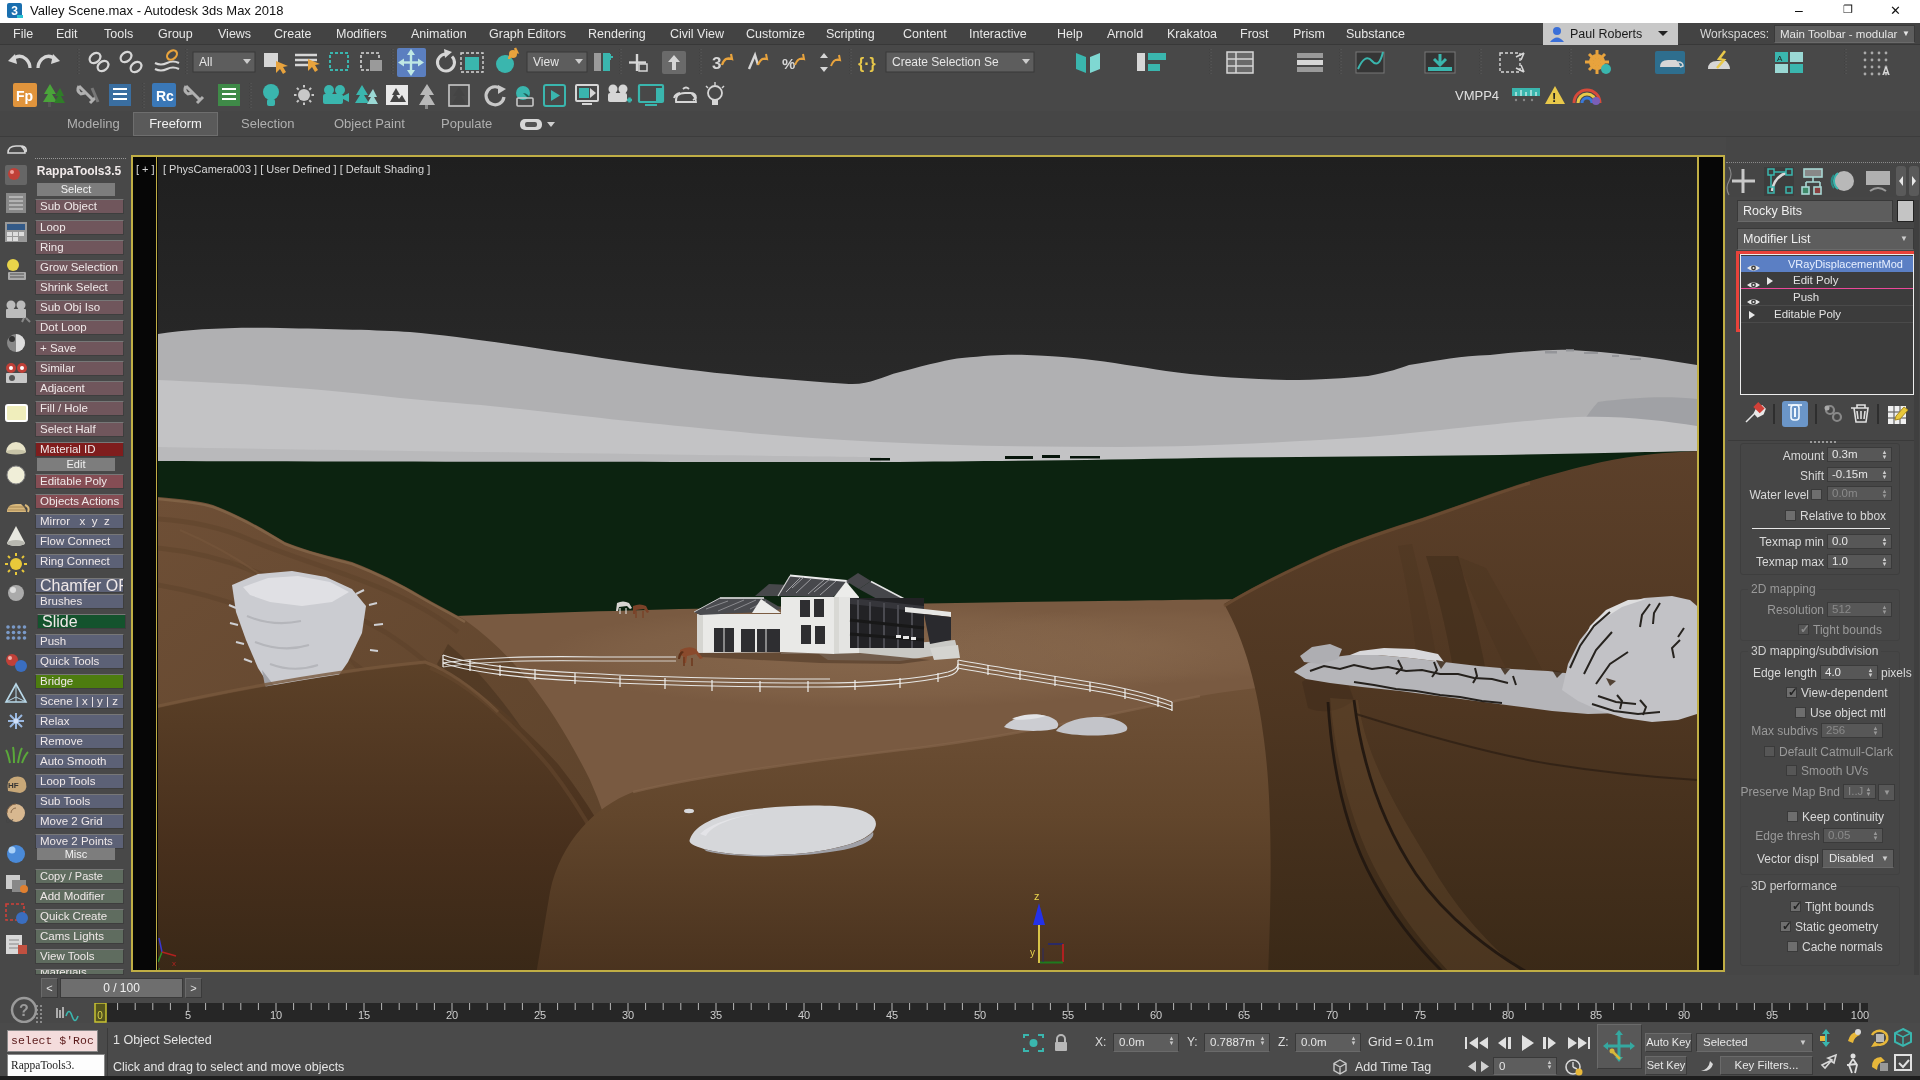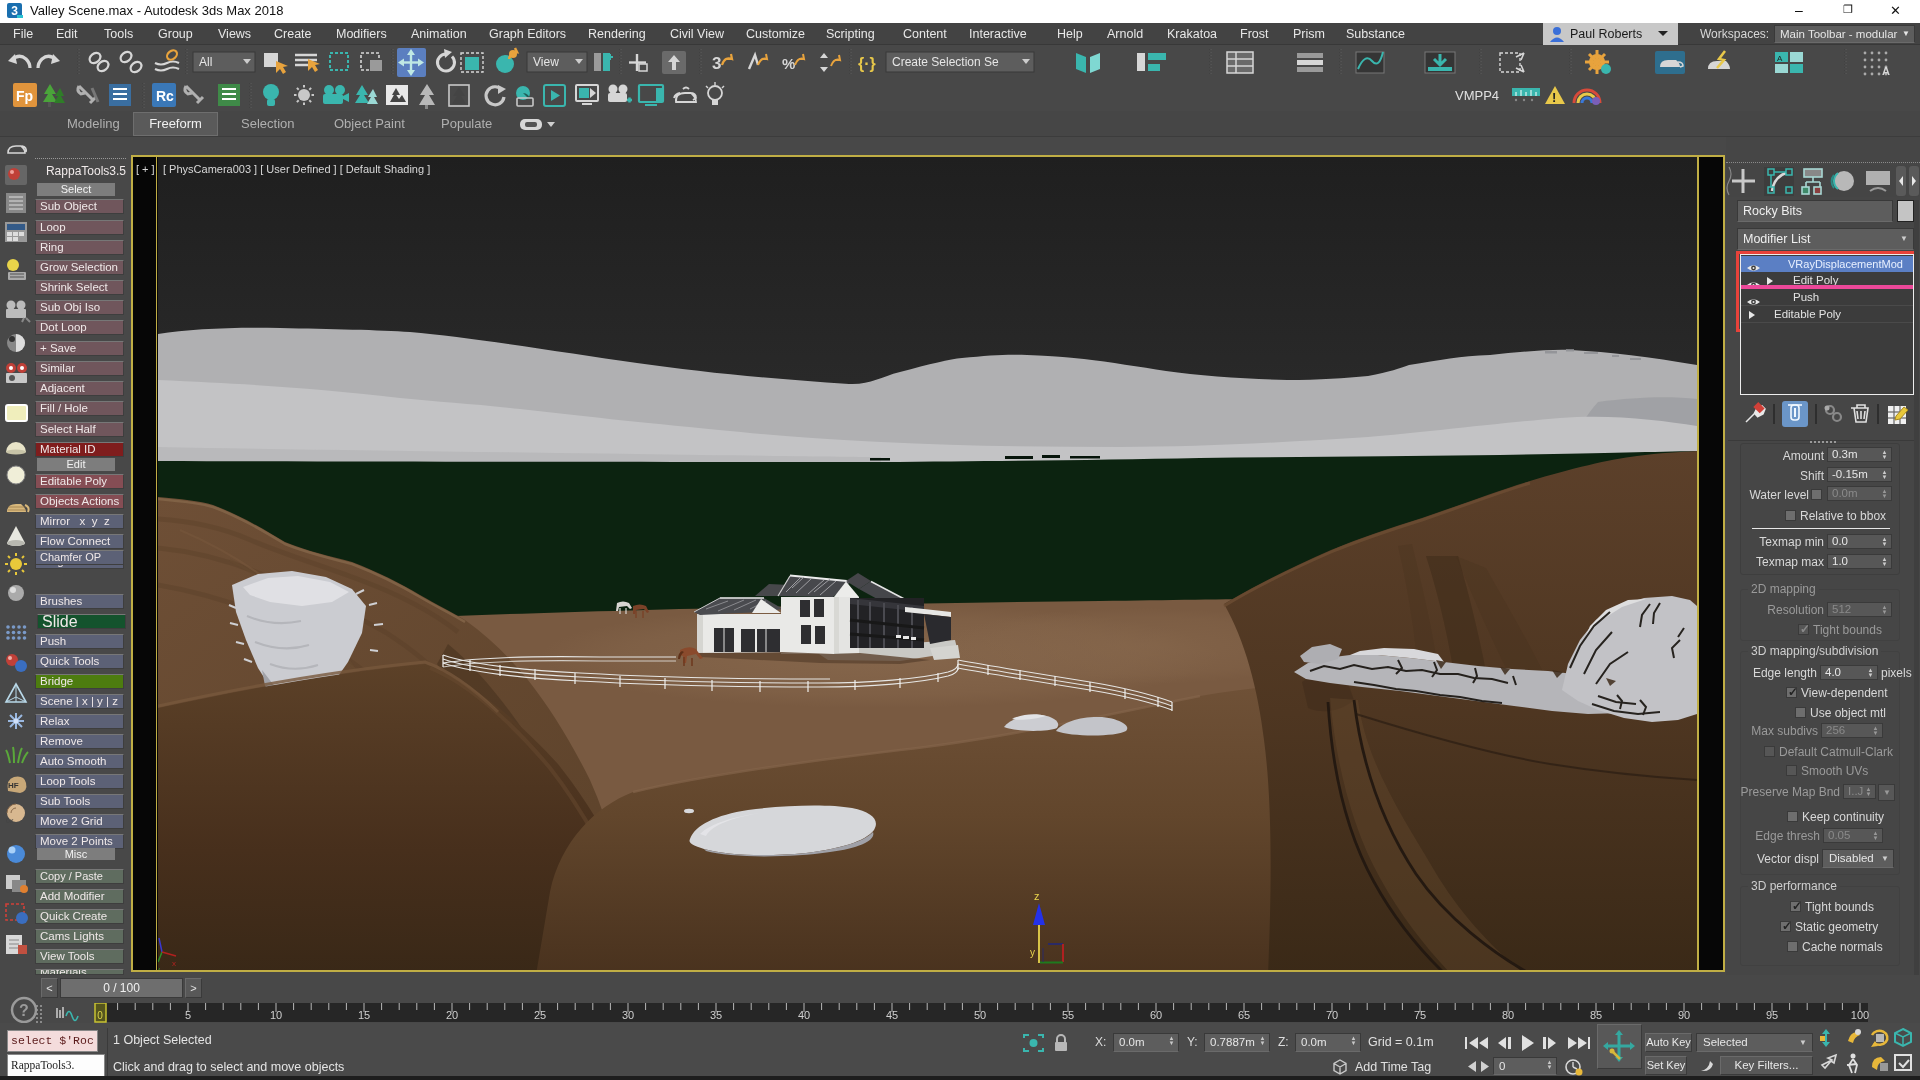--- a/index.html
+++ b/index.html
@@ -454,42 +454,42 @@
       <g stroke="#888">
         <line x1="9" y1="805" x2="19" y2="805"></line>
         <line x1="9" y1="809" x2="19" y2="809"></line>
         <line x1="9" y1="813" x2="19" y2="813"></line>
       </g>
       <rect x="18" y="810" width="9" height="9" fill="#c05040"></rect>
     </svg>
 
 <div class="abs" id="rappa" style="left:32px;top:158px;width:94px;height:817px;overflow:hidden">
       <div class="abs" style="left:3px;top:0px;width:91px;height:3px;border-top:1px dotted #999"></div>
-      <div class="abs" style="left:0;top:6px;width:94px;text-align:right;font-size:12px;font-weight:normal;color:#f0eaea">RappaTools3.5</div>
+      <div class="abs" style="left:0;top:6px;width:94px;text-align:center;font-size:12px;font-weight:bold;color:#f0eaea">RappaTools3.5</div>
       <div class="abs" style="left:5px;top:25px;width:78px;height:13px;background:#7d7d7d;color:#f2f2f2;font-size:11px;text-align:center;line-height:12px">Select</div>
       <div class="abs" style="left:3px;top:41px;width:89px;height:15px;background:#70565C;border:1px solid #3e3e3e;border-top-color:#777;color:#efe8e8;font-size:11.5px;line-height:13px;padding-left:4px;overflow:hidden;white-space:nowrap">Sub Object</div>
       <div class="abs" style="left:3px;top:62px;width:89px;height:15px;background:#70565C;border:1px solid #3e3e3e;border-top-color:#777;color:#efe8e8;font-size:11.5px;line-height:13px;padding-left:4px;overflow:hidden;white-space:nowrap">Loop</div>
       <div class="abs" style="left:3px;top:82px;width:89px;height:15px;background:#70565C;border:1px solid #3e3e3e;border-top-color:#777;color:#efe8e8;font-size:11.5px;line-height:13px;padding-left:4px;overflow:hidden;white-space:nowrap">Ring</div>
       <div class="abs" style="left:3px;top:102px;width:89px;height:15px;background:#70565C;border:1px solid #3e3e3e;border-top-color:#777;color:#efe8e8;font-size:11.5px;line-height:13px;padding-left:4px;overflow:hidden;white-space:nowrap">Grow Selection</div>
       <div class="abs" style="left:3px;top:122px;width:89px;height:15px;background:#70565C;border:1px solid #3e3e3e;border-top-color:#777;color:#efe8e8;font-size:11.5px;line-height:13px;padding-left:4px;overflow:hidden;white-space:nowrap">Shrink Select</div>
       <div class="abs" style="left:3px;top:142px;width:89px;height:15px;background:#70565C;border:1px solid #3e3e3e;border-top-color:#777;color:#efe8e8;font-size:11.5px;line-height:13px;padding-left:4px;overflow:hidden;white-space:nowrap">Sub Obj Iso</div>
       <div class="abs" style="left:3px;top:162px;width:89px;height:15px;background:#70565C;border:1px solid #3e3e3e;border-top-color:#777;color:#efe8e8;font-size:11.5px;line-height:13px;padding-left:4px;overflow:hidden;white-space:nowrap">Dot Loop</div>
       <div class="abs" style="left:3px;top:183px;width:89px;height:15px;background:#70565C;border:1px solid #3e3e3e;border-top-color:#777;color:#efe8e8;font-size:11.5px;line-height:13px;padding-left:4px;overflow:hidden;white-space:nowrap">+ Save</div>
       <div class="abs" style="left:3px;top:203px;width:89px;height:15px;background:#70565C;border:1px solid #3e3e3e;border-top-color:#777;color:#efe8e8;font-size:11.5px;line-height:13px;padding-left:4px;overflow:hidden;white-space:nowrap">Similar</div>
       <div class="abs" style="left:3px;top:223px;width:89px;height:15px;background:#70565C;border:1px solid #3e3e3e;border-top-color:#777;color:#efe8e8;font-size:11.5px;line-height:13px;padding-left:4px;overflow:hidden;white-space:nowrap">Adjacent</div>
       <div class="abs" style="left:3px;top:243px;width:89px;height:15px;background:#70565C;border:1px solid #3e3e3e;border-top-color:#777;color:#efe8e8;font-size:11.5px;line-height:13px;padding-left:4px;overflow:hidden;white-space:nowrap">Fill / Hole</div>
       <div class="abs" style="left:3px;top:264px;width:89px;height:15px;background:#70565C;border:1px solid #3e3e3e;border-top-color:#777;color:#efe8e8;font-size:11.5px;line-height:13px;padding-left:4px;overflow:hidden;white-space:nowrap">Select Half</div>
       <div class="abs" style="left:3px;top:284px;width:89px;height:15px;background:#7f1d1d;border:1px solid #3e3e3e;border-top-color:#777;color:#efe8e8;font-size:11.5px;line-height:13px;padding-left:4px;overflow:hidden;white-space:nowrap">Material ID</div>
       <div class="abs" style="left:5px;top:300px;width:78px;height:13px;background:#7d7d7d;color:#f2f2f2;font-size:11px;text-align:center;line-height:12px">Edit</div>
       <div class="abs" style="left:3px;top:316px;width:89px;height:15px;background:#854D54;border:1px solid #3e3e3e;border-top-color:#777;color:#efe8e8;font-size:11.5px;line-height:13px;padding-left:4px;overflow:hidden;white-space:nowrap">Editable Poly</div>
       <div class="abs" style="left:3px;top:336px;width:89px;height:15px;background:#854D54;border:1px solid #3e3e3e;border-top-color:#777;color:#efe8e8;font-size:11.5px;line-height:13px;padding-left:4px;overflow:hidden;white-space:nowrap">Objects Actions</div>
       <div class="abs" style="left:3px;top:356px;width:89px;height:15px;background:#5C6176;border:1px solid #3e3e3e;border-top-color:#777;color:#efe8e8;font-size:11.5px;line-height:13px;padding-left:4px;overflow:hidden;white-space:nowrap">Mirror&nbsp;&nbsp; x&nbsp; y&nbsp; z</div>
       <div class="abs" style="left:3px;top:376px;width:89px;height:15px;background:#5C6176;border:1px solid #3e3e3e;border-top-color:#777;color:#efe8e8;font-size:11.5px;line-height:13px;padding-left:4px;overflow:hidden;white-space:nowrap">Flow Connect</div>
       <div class="abs" style="left:3px;top:396px;width:89px;height:15px;background:#5C6176;border:1px solid #3e3e3e;border-top-color:#777;color:#efe8e8;font-size:11.5px;line-height:13px;padding-left:4px;overflow:hidden;white-space:nowrap">Ring Connect</div>
-      <div class="abs" style="left:3px;top:392px;width:89px;height:15px;background:#5C6176;border:1px solid #3e3e3e;border-top-color:#777;color:#efe8e8;font-size:11px;line-height:13px;padding-left:4px;overflow:hidden;white-space:nowrap">Chamfer OP</div>
+      <div class="abs" style="left:3px;top:420px;width:89px;height:15px;background:#5C6176;border:1px solid #3e3e3e;border-top-color:#777;color:#efe8e8;font-size:16px;line-height:13px;padding-left:4px;overflow:hidden;white-space:nowrap">Chamfer OP</div>
       <div class="abs" style="left:3px;top:436px;width:89px;height:15px;background:#5C6176;border:1px solid #3e3e3e;border-top-color:#777;color:#efe8e8;font-size:11.5px;line-height:13px;padding-left:4px;overflow:hidden;white-space:nowrap">Brushes</div>
       <div class="abs" style="left:5px;top:456px;width:89px;height:15px;background:#14532d;border:1px solid #3e3e3e;border-top-color:#777;color:#efe8e8;font-size:16px;line-height:13px;padding-left:4px;overflow:hidden;white-space:nowrap">Slide</div>
       <div class="abs" style="left:3px;top:476px;width:89px;height:15px;background:#5C6176;border:1px solid #3e3e3e;border-top-color:#777;color:#efe8e8;font-size:11.5px;line-height:13px;padding-left:4px;overflow:hidden;white-space:nowrap">Push</div>
       <div class="abs" style="left:3px;top:496px;width:89px;height:15px;background:#5C6176;border:1px solid #3e3e3e;border-top-color:#777;color:#efe8e8;font-size:11.5px;line-height:13px;padding-left:4px;overflow:hidden;white-space:nowrap">Quick Tools</div>
       <div class="abs" style="left:3px;top:516px;width:89px;height:15px;background:#4d7c0f;border:1px solid #3e3e3e;border-top-color:#777;color:#efe8e8;font-size:11.5px;line-height:13px;padding-left:4px;overflow:hidden;white-space:nowrap">Bridge</div>
       <div class="abs" style="left:3px;top:536px;width:89px;height:15px;background:#5C6176;border:1px solid #3e3e3e;border-top-color:#777;color:#efe8e8;font-size:11.5px;line-height:13px;padding-left:4px;overflow:hidden;white-space:nowrap">Scene | x | y | z</div>
       <div class="abs" style="left:3px;top:556px;width:89px;height:15px;background:#5C6176;border:1px solid #3e3e3e;border-top-color:#777;color:#efe8e8;font-size:11.5px;line-height:13px;padding-left:4px;overflow:hidden;white-space:nowrap">Relax</div>
       <div class="abs" style="left:3px;top:576px;width:89px;height:15px;background:#5C6176;border:1px solid #3e3e3e;border-top-color:#777;color:#efe8e8;font-size:11.5px;line-height:13px;padding-left:4px;overflow:hidden;white-space:nowrap">Remove</div>
       <div class="abs" style="left:3px;top:596px;width:89px;height:15px;background:#5C6176;border:1px solid #3e3e3e;border-top-color:#777;color:#efe8e8;font-size:11.5px;line-height:13px;padding-left:4px;overflow:hidden;white-space:nowrap">Auto Smooth</div>
       <div class="abs" style="left:3px;top:616px;width:89px;height:15px;background:#5C6176;border:1px solid #3e3e3e;border-top-color:#777;color:#efe8e8;font-size:11.5px;line-height:13px;padding-left:4px;overflow:hidden;white-space:nowrap">Loop Tools</div>
@@ -797,21 +797,21 @@
       <div class="abs" style="left:10px;top:114px;width:180px;height:81px;border:3px solid #e8423a"></div>
       <div class="abs" style="left:14px;top:117px;width:174px;height:141px;background:#3c3c3c;border:1px solid #ededed"></div>
       <div class="abs" style="left:15px;top:119px;width:172px;height:16px;background:#5b7fc4;overflow:hidden">
         <div class="abs" style="left:5px;top:3px"><svg width="15" height="10">
             <path d="M1,5 q6.5,-5.5 13,0 q-6.5,5.5 -13,0" fill="#e8e8e8"></path>
             <circle cx="7.5" cy="5" r="2.4" fill="#3c3c3c"></circle>
             <circle cx="7.5" cy="5" r="1" fill="#e8e8e8"></circle>
           </svg></div>
         <div class="abs" style="left:47px;top:2px;color:#e8f0ff;font-size:11px;white-space:nowrap">VRayDisplacementMod</div>
       </div>
-      <div class="abs" style="left:15px;top:136px;width:172px;height:16px;border-bottom:4px solid #ec4899;overflow:hidden">
+      <div class="abs" style="left:15px;top:136px;width:172px;height:16px;border-bottom:1px solid #ec4899;overflow:hidden">
         <div class="abs" style="left:5px;top:3px"><svg width="15" height="10">
             <path d="M1,5 q6.5,-5.5 13,0 q-6.5,5.5 -13,0" fill="#e8e8e8"></path>
             <circle cx="7.5" cy="5" r="2.4" fill="#3c3c3c"></circle>
             <circle cx="7.5" cy="5" r="1" fill="#e8e8e8"></circle>
           </svg></div>
         <div style="position:absolute;left:26px;top:4px;width:0;height:0;border:4px solid transparent;border-left:6px solid #e8e8e8"></div>
         <div class="abs" style="left:52px;top:1px;color:#e2e2e2;font-size:11.5px;white-space:nowrap">Edit Poly</div>
       </div>
       <div class="abs" style="left:15px;top:153px;width:172px;height:16px;border-bottom:1px solid #4a4a4a;overflow:hidden">
         <div class="abs" style="left:5px;top:3px"><svg width="15" height="10">

